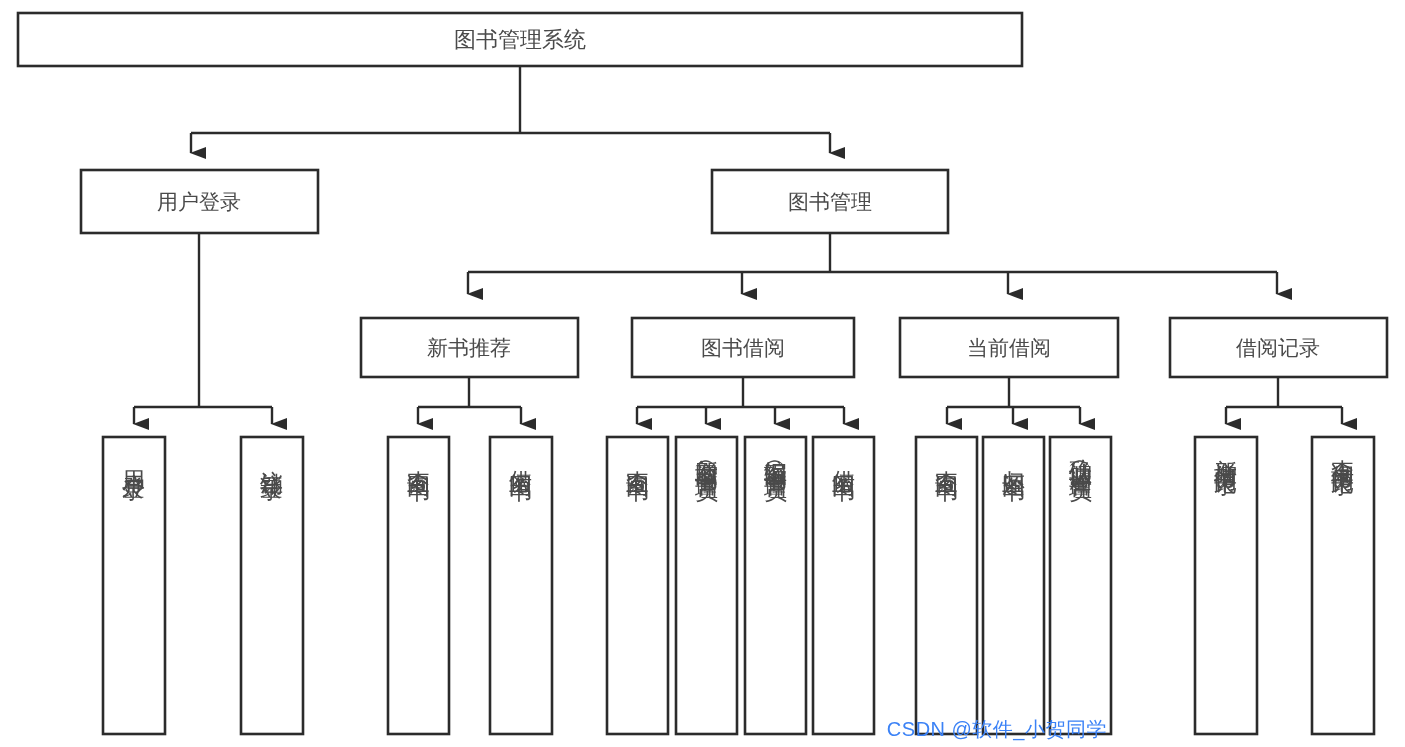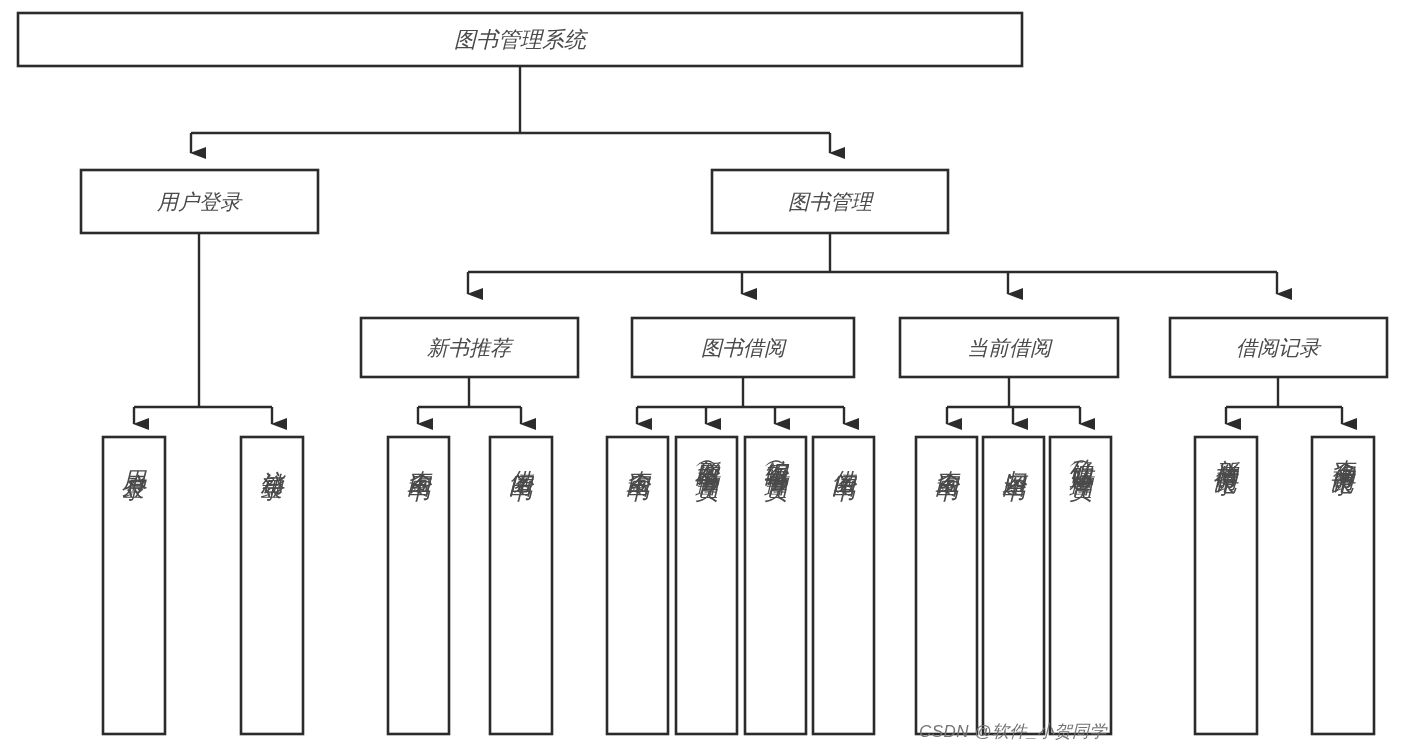--- a/index.html
+++ b/index.html
@@ -11,21 +11,20 @@
     width: 1405px;
     height: 747px;
     font-family: "Liberation Sans", "DejaVu Sans", sans-serif;
     overflow: hidden;
   }
   #diagram-root {
     position: relative;
     width: 1113px;
     height: 747px;
     background: #ffffff;
-    font-style: italic;
   }
   svg.flow {
     position: absolute;
     left: 0;
     top: 0;
     width: 1405px;
     height: 747px;
   }
   .node-rect {
     fill: #ffffff;
@@ -50,22 +49,22 @@
   }
   .arrow-head {
     fill: #2b2b2b;
     stroke: none;
   }
   .watermark {
     position: absolute;
     right: 6px;
     bottom: 4px;
     font-family: "Liberation Sans", "DejaVu Sans", sans-serif;
-    font-size: 17px;
-    color: #737373;
+    font-size: 20px;
+    color: #3b82f6;
     letter-spacing: 0.5px;
     white-space: nowrap;
     user-select: none;
   }
 </style>
 </head>
 <body>
 
 <div id="diagram-root">
 

